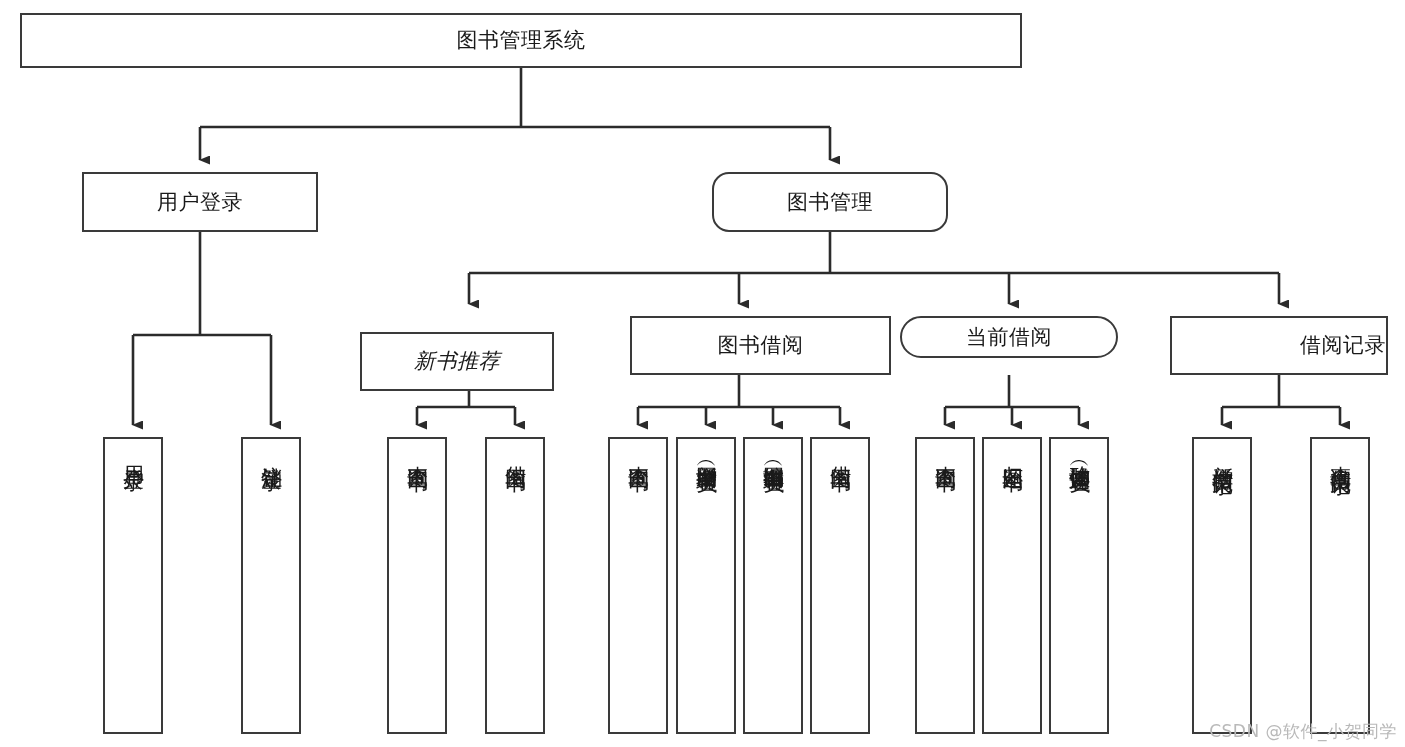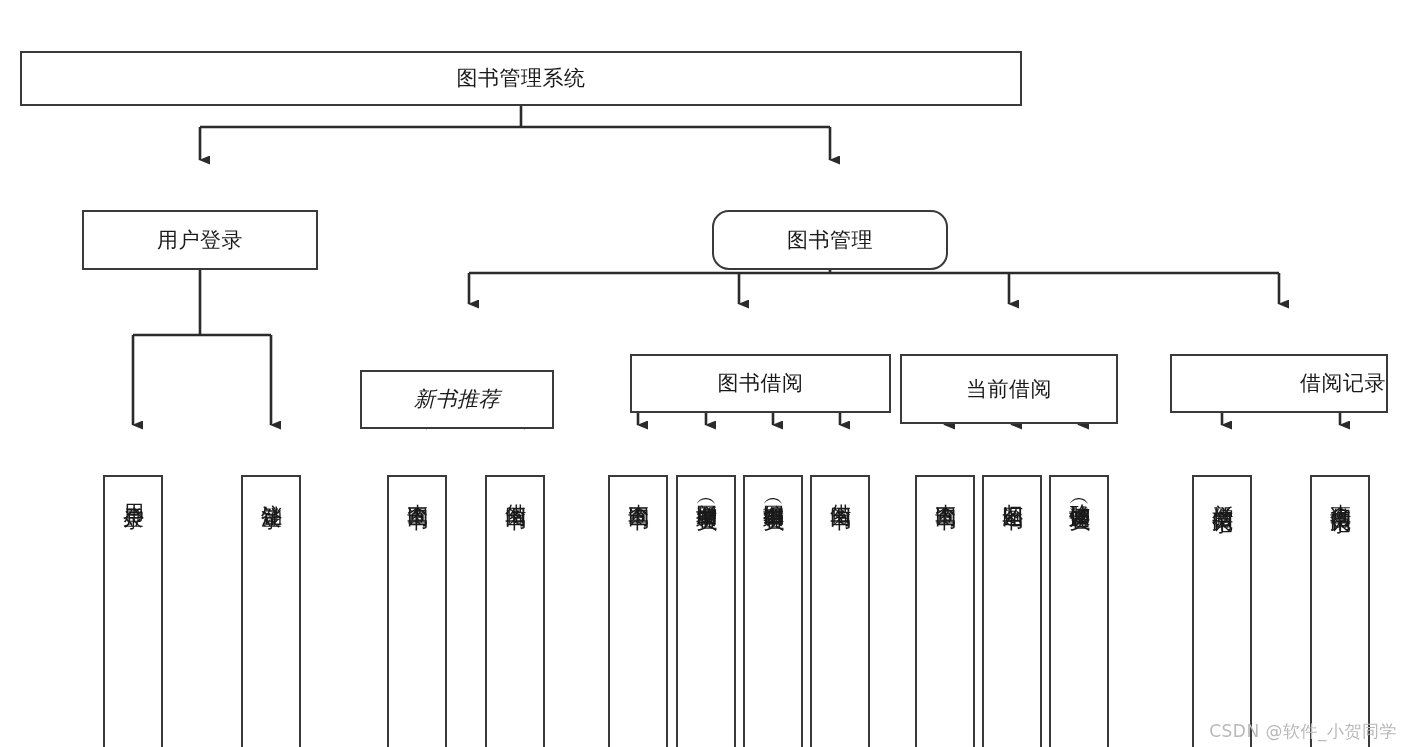--- a/index.html
+++ b/index.html
@@ -21,21 +21,20 @@
   .node{
     position:absolute;
     box-sizing:border-box;
     background:#ffffff;
     border:2px solid #3a3a3a;
     display:flex;
     align-items:center;
     justify-content:center;
     color:#1a1a1a;
     z-index:3;
-    margin-top:38px;
   }
   .node .label{
     font-size:21px;
     line-height:1.18;
     letter-spacing:0.5px;
     white-space:nowrap;
     color:#1a1a1a;
   }
   
   .node.vertical{
@@ -132,21 +131,21 @@
   <div class="node" style="left:712px;top:172px;width:236px;height:60px;border-radius:17px;">
     <span class="label">图书管理</span>
   </div>
 
   <div class="node" style="left:360px;top:332px;width:194px;height:59px;font-style:italic;">
     <span class="label">新书推荐</span>
   </div>
   <div class="node" style="left:630px;top:316px;width:261px;height:59px;">
     <span class="label">图书借阅</span>
   </div>
-  <div class="node" style="left:900px;top:316px;width:218px;height:70px;">
+  <div class="node" style="left:900px;top:316px;width:218px;height:42px;border-radius:21px;">
     <span class="label">当前借阅</span>
   </div>
   <div class="node" style="left:1170px;top:316px;width:218px;height:59px;justify-content:flex-end;">
     <span class="label">借阅记录</span>
   </div>
 
   <div class="node vertical" style="left:103px;top:437px;width:60px;height:297px;">
     <span class="label">用户登录</span>
   </div>
   <div class="node vertical" style="left:241px;top:437px;width:60px;height:297px;">

